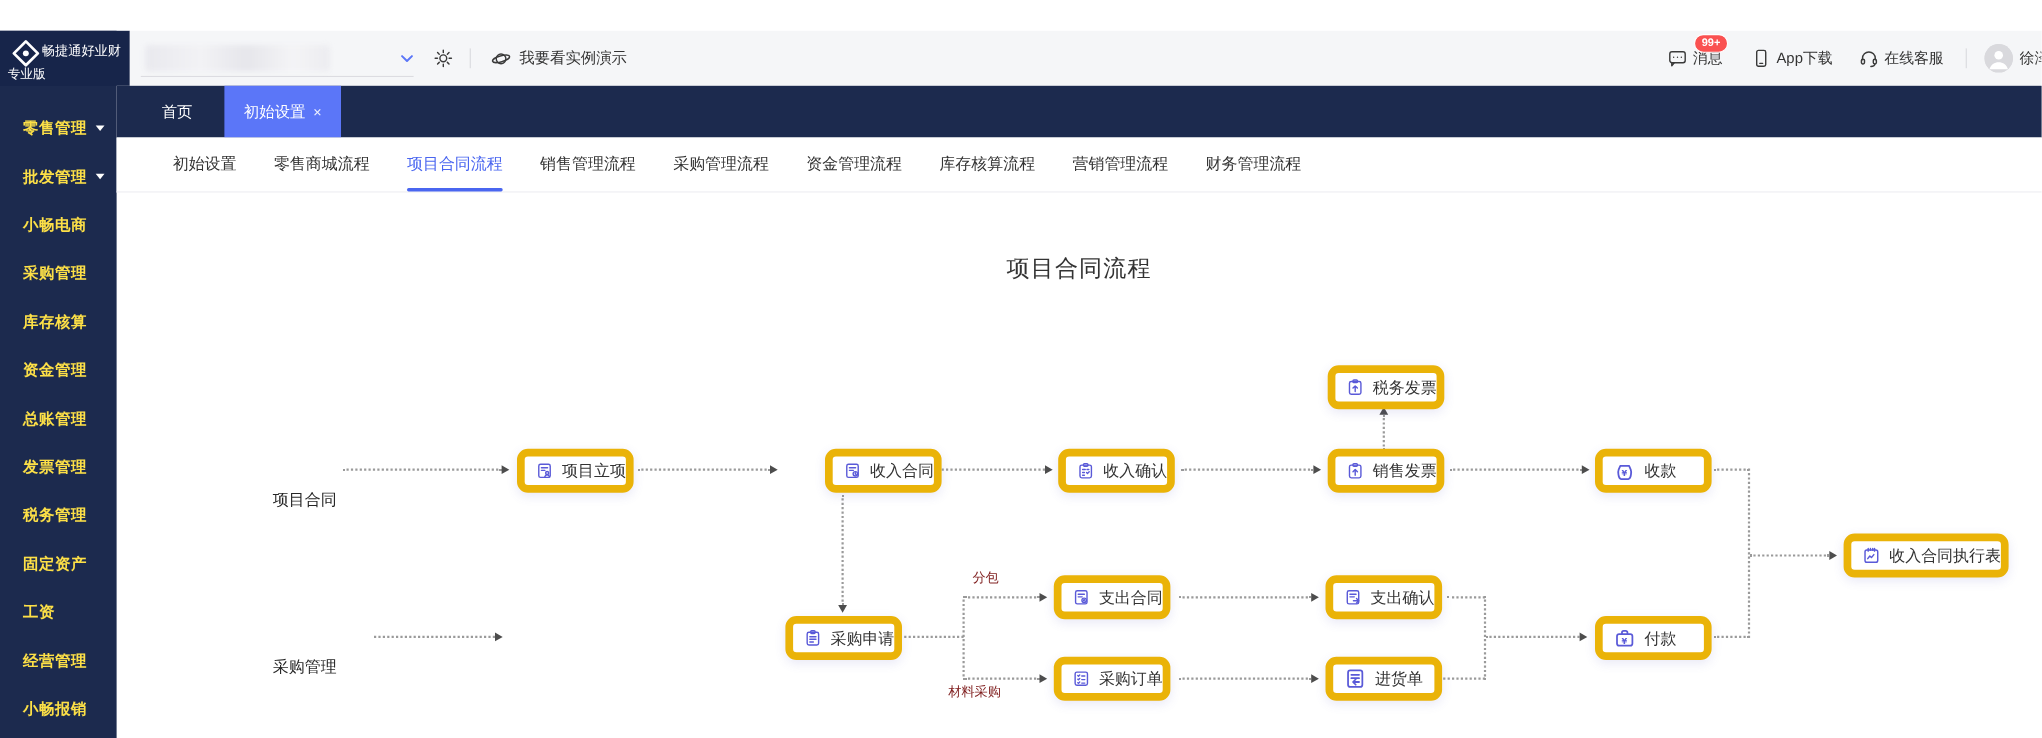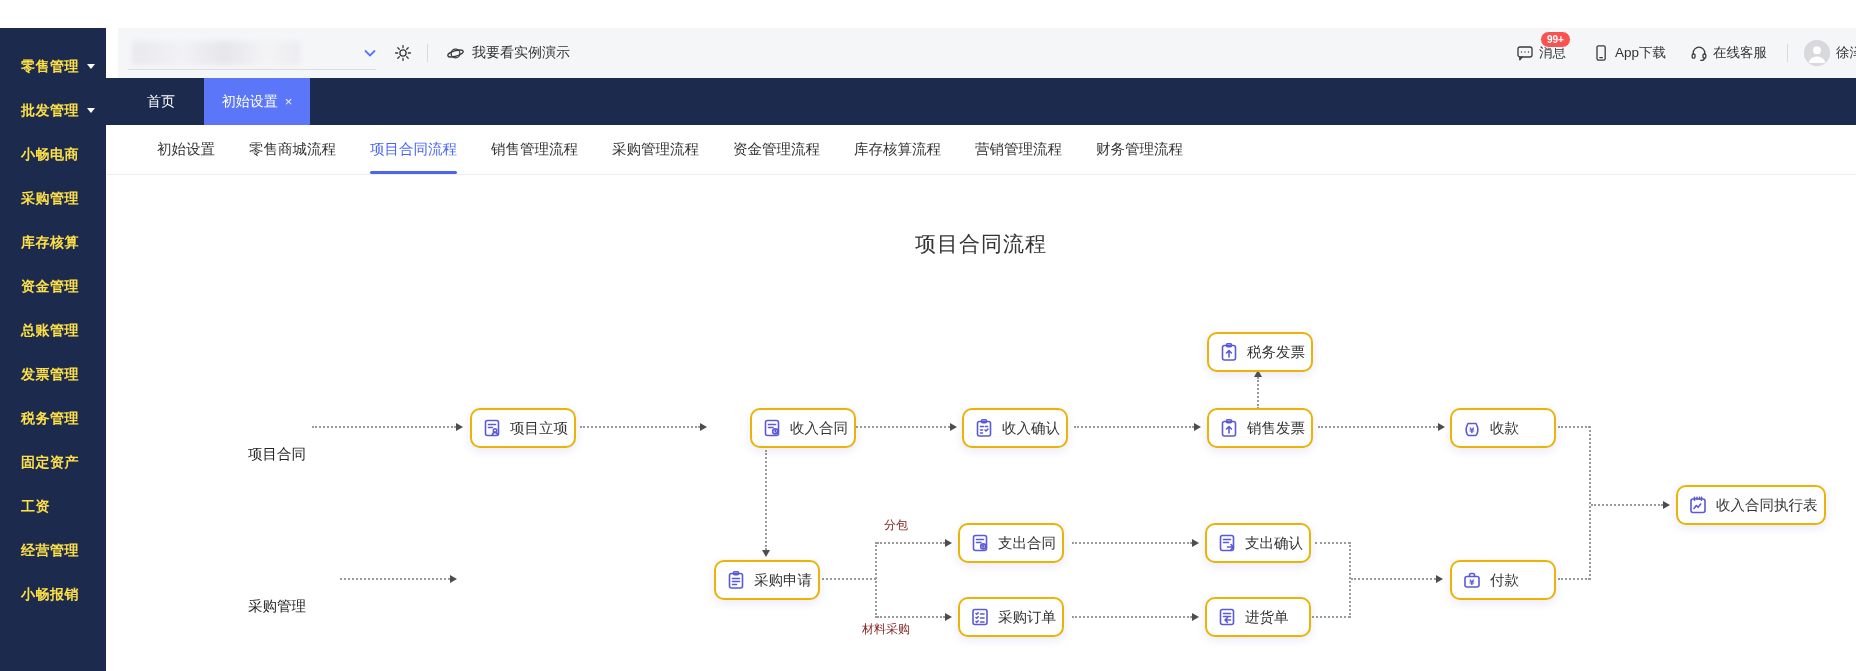--- a/index.html
+++ b/index.html
@@ -53,21 +53,21 @@
   .ftab.active { color:#4A66F0; }
   .ftab.active::after { content:""; position:absolute; left:0; right:0; bottom:0; height:3px;
     background:#4A66F0; border-radius:2px; }
   #flowtabs-right { margin-left:auto; display:flex; align-items:center; padding-right:10px; }
   .ft-link { display:flex; align-items:center; gap:5px; font-size:13.5px; color:#262626; cursor:pointer; }
   .ft-sep { color:#bbb; margin:0 8px; font-size:13px; }
 
   
   #diagram-title { position:absolute; left:106px; top:230px; width:1750px; text-align:center;
     font-size:21px; color:#333; font-weight:500; letter-spacing:1px; }
-  .node { position:absolute; height:40px; width:106px; background:#fff; border:2px solid #eab308;
+  .node { position:absolute; height:40px; width:106px; background:#fff; border:7px solid #eab308;
     border-radius:10px; box-shadow:0 3px 10px rgba(90,90,190,.14); display:flex; align-items:center;
     gap:8px; padding-left:10px; cursor:pointer; }
   .node.wide { width:150px; }
   .nlabel { font-size:14.5px; color:#333; white-space:nowrap; }
   .nicon * { stroke:#5A5AD8; stroke-width:1.6; fill:none; stroke-linecap:round; stroke-linejoin:round; }
   .nicon .fillch { fill:#5A5AD8; stroke:none; font-size:7.5px; font-weight:700;
     font-family:"DejaVu Sans",sans-serif; }
   .rowlabel { position:absolute; font-size:14.5px; color:#262626; white-space:nowrap;margin-top:26px; }
   .edgelabel { position:absolute; font-size:12px; color:#7f1d1d; white-space:nowrap; }
   .hl { position:absolute; height:0; border-top:2px dotted #9a9a9a; }
@@ -77,20 +77,28 @@
   .au { position:absolute; width:0; height:0; border-left:4px solid transparent;
     border-right:4px solid transparent; border-bottom:7px solid #4d4d4d; }
   .ad { position:absolute; width:0; height:0; border-left:4px solid transparent;
     border-right:4px solid transparent; border-top:7px solid #4d4d4d; }
   .hic * { stroke:#3a3a3a; stroke-width:1.3; fill:none; stroke-linecap:round; stroke-linejoin:round; }
 </style>
 </head>
 <body>
 
 <div id="sidebar">
+  <div id="logo-block">
+    <svg id="logo-icon" width="27" height="27" viewBox="0 0 26 26">
+      <path d="M13 2.5 23.5 13 13 23.5 2.5 13z" fill="none" stroke="#fff" stroke-width="2.4" stroke-linejoin="round"></path>
+      <circle cx="13" cy="13" r="2.6" fill="#fff"></circle>
+    </svg>
+    <span id="brand-name">畅捷通好业财</span>
+    <span id="brand-edition">专业版</span>
+  </div>
   <div id="side-menu">
     <div class="side-item"><span>零售管理</span><span class="caret"></span></div>
     <div class="side-item"><span>批发管理</span><span class="caret"></span></div>
     <div class="side-item"><span>小畅电商</span></div>
     <div class="side-item"><span>采购管理</span></div>
     <div class="side-item"><span>库存核算</span></div>
     <div class="side-item"><span>资金管理</span></div>
     <div class="side-item"><span>总账管理</span></div>
     <div class="side-item"><span>发票管理</span></div>
     <div class="side-item"><span>税务管理</span></div>

